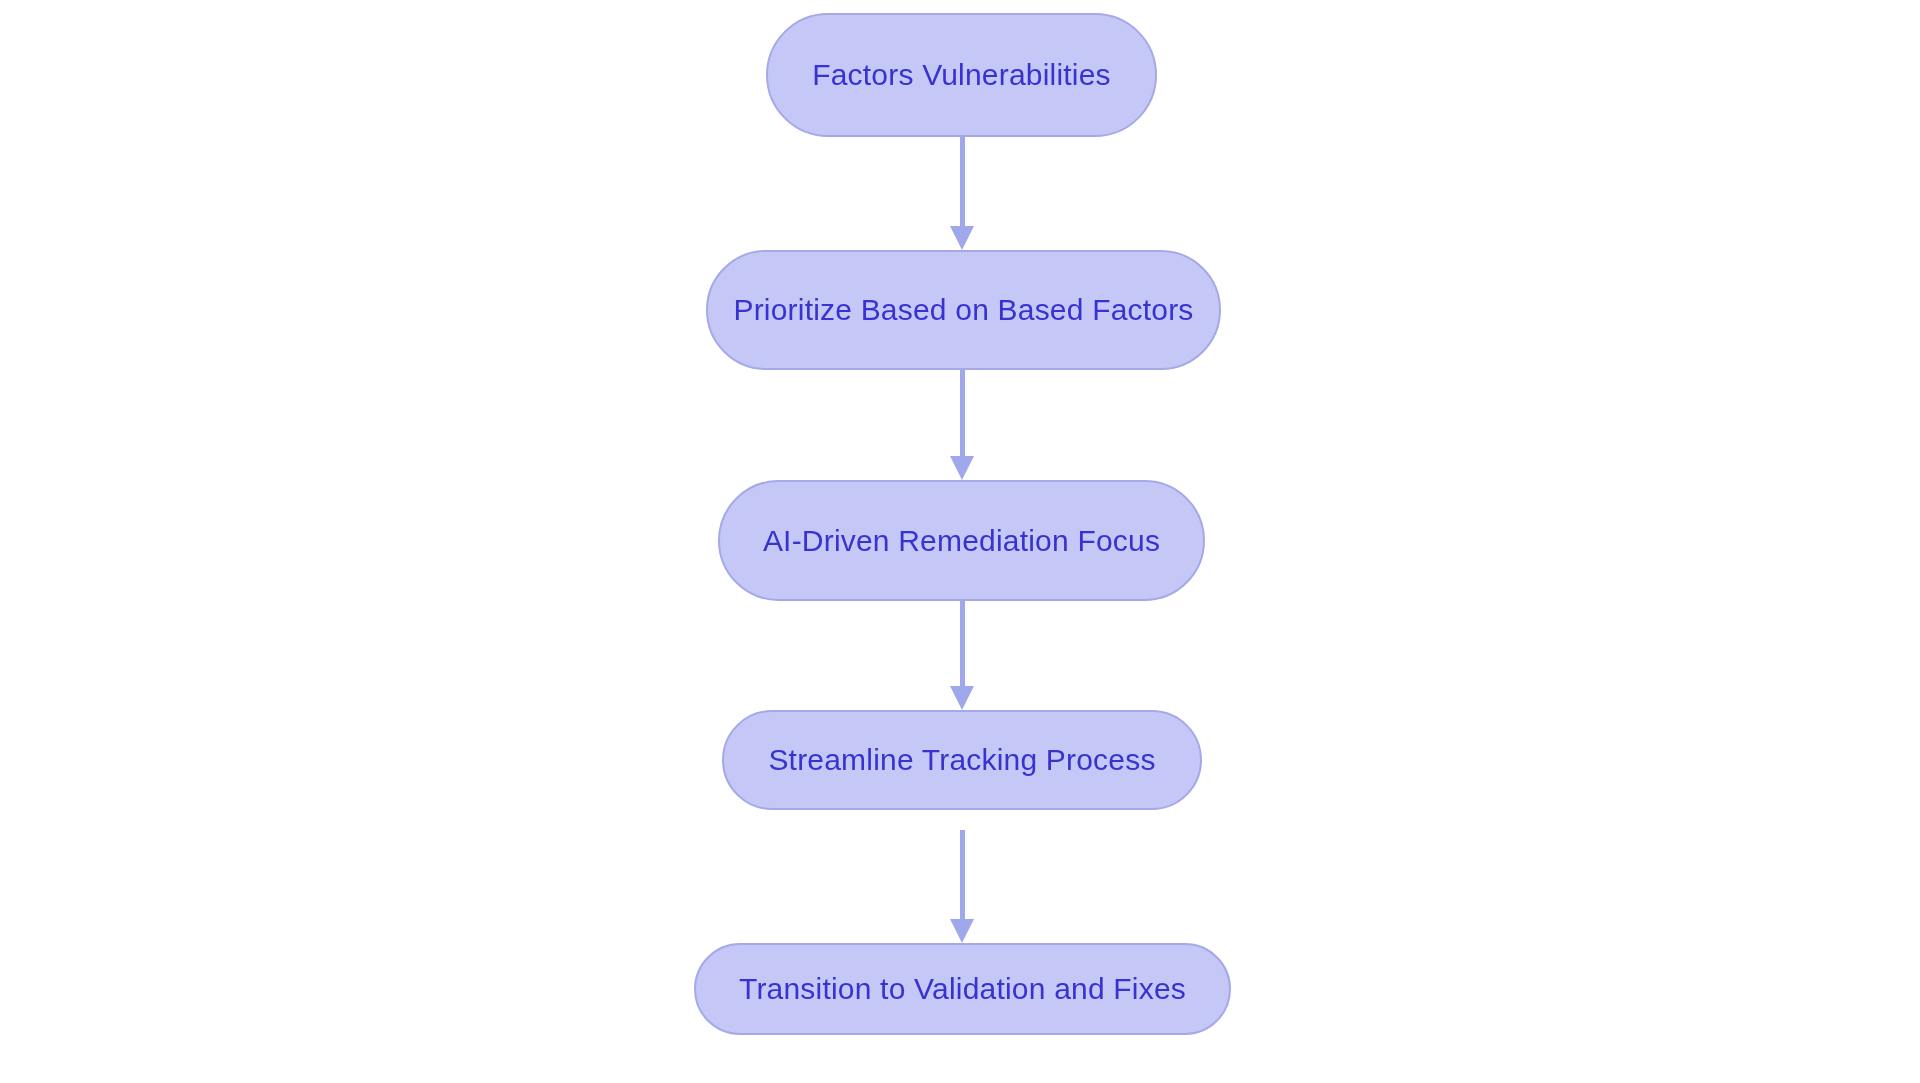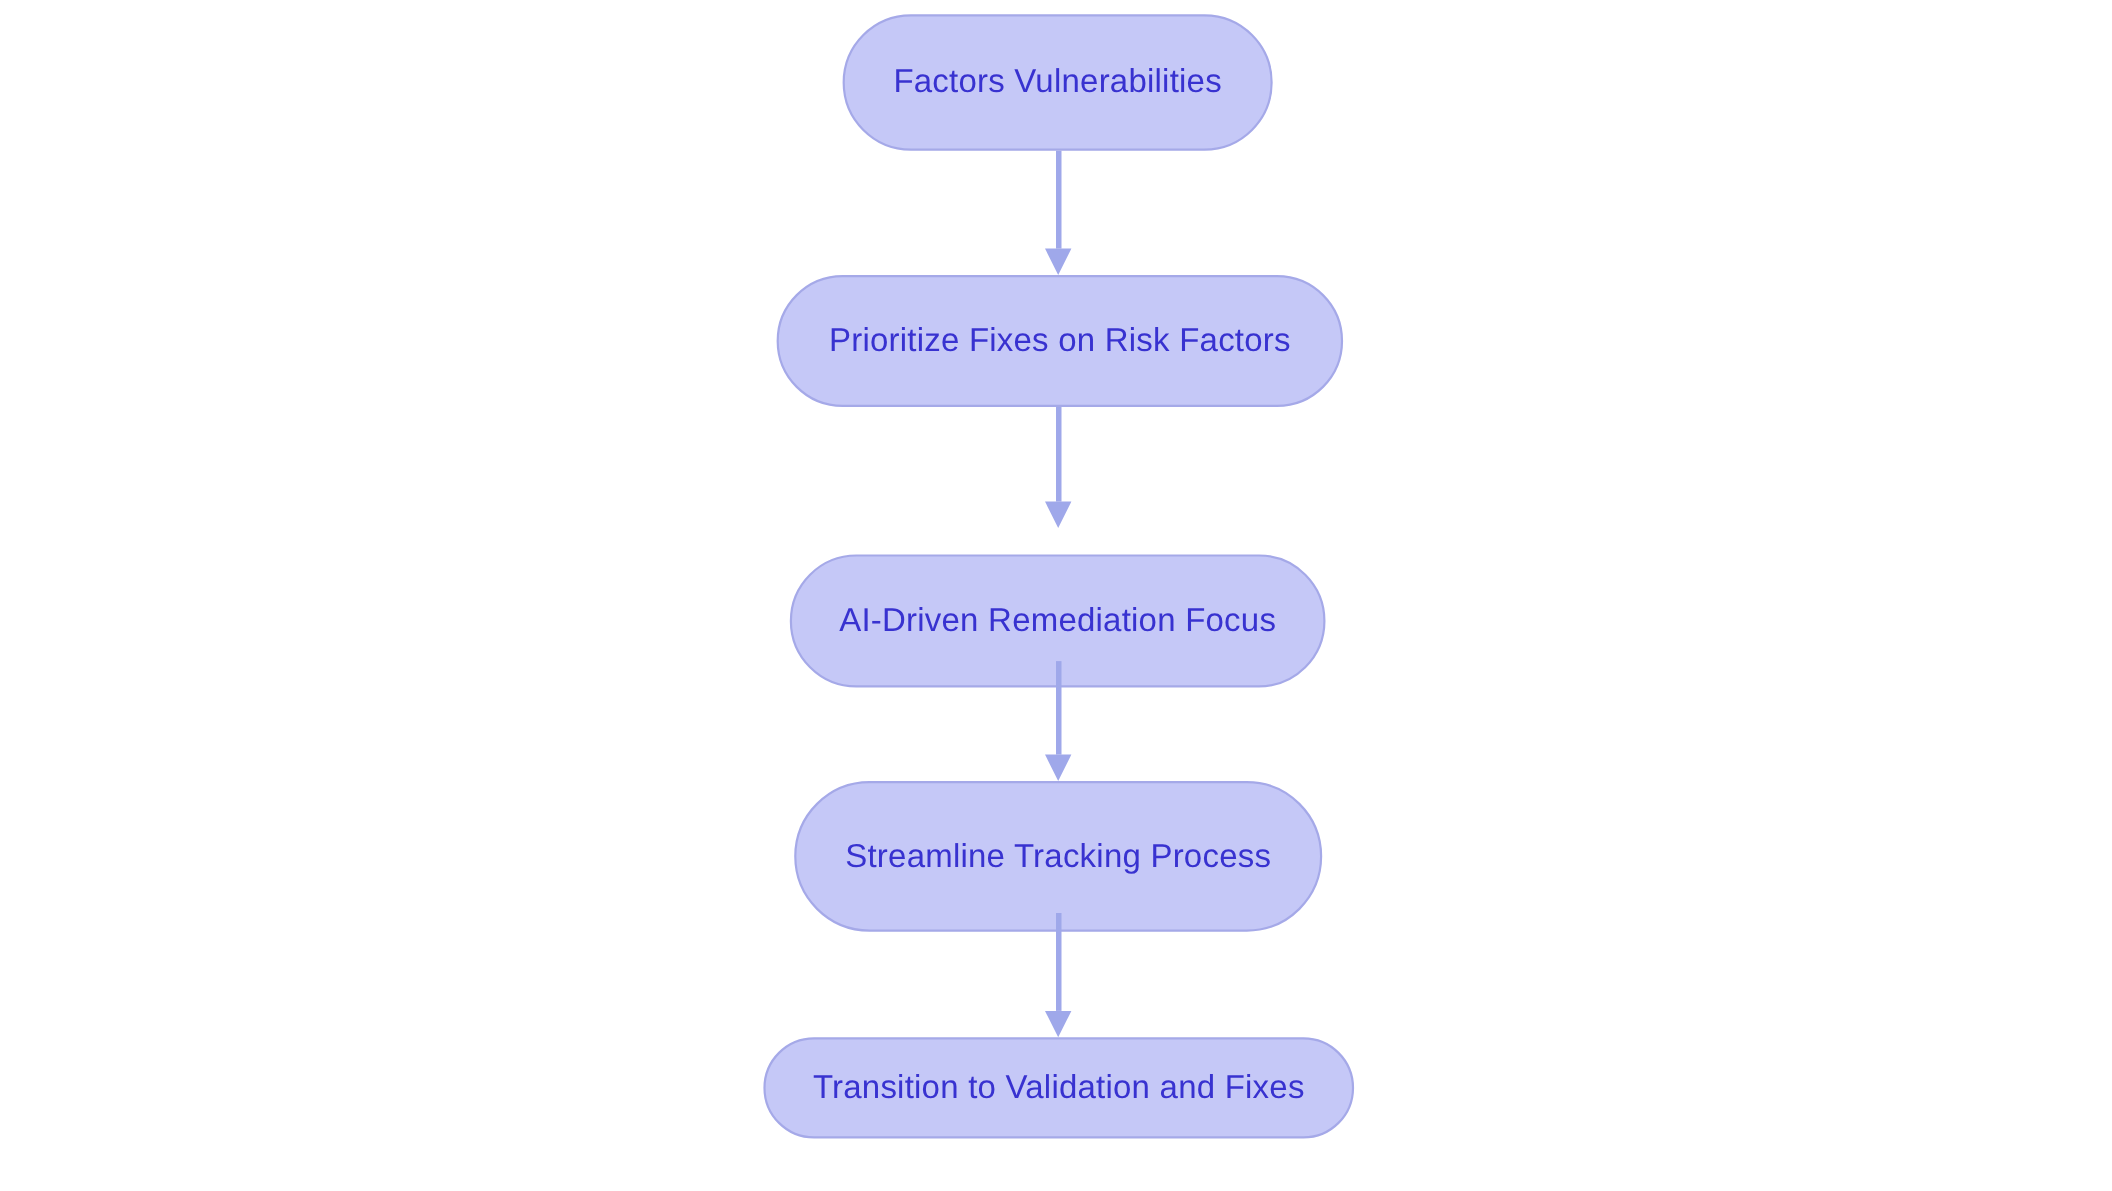--- a/index.html
+++ b/index.html
@@ -56,22 +56,22 @@
     width: 0;
     height: 0;
     border-left: 12px solid transparent;
     border-right: 12px solid transparent;
     border-top: 24px solid #9fa8ea;
     flex: 0 0 auto;
   }
   
   #node-1 { left: 766px;  top: 13px;   width: 391px; height: 124px; }
   #node-2 { left: 706px;  top: 250px;  width: 515px; height: 120px; }
-  #node-3 { left: 718px;  top: 480px;  width: 487px; height: 121px; margin-top: 24px; }
-  #node-4 { left: 722px;  top: 710px;  width: 480px; height: 137px; text-align: right; }
+  #node-3 { left: 718px;  top: 480px;  width: 487px; height: 121px; }
+  #node-4 { left: 722px;  top: 710px;  width: 480px; height: 100px; text-align: right; }
   #node-5 { left: 694px;  top: 943px;  width: 537px; height: 92px; }
   
   #connector-1 { left: 948px; top: 137px; height: 113px; }
   #connector-2 { left: 948px; top: 370px; height: 110px; }
   #connector-3 { left: 948px; top: 601px; height: 109px; }
   #connector-4 { left: 948px; top: 830px; height: 113px; }
 </style>
 </head>
 <body>
 
@@ -80,21 +80,21 @@
   <div class="node" id="node-1">
     <span class="node-label">Factors Vulnerabilities</span>
   </div>
 
   <div class="connector" id="connector-1">
     <div class="shaft"></div>
     <div class="head"></div>
   </div>
 
   <div class="node" id="node-2">
-    <span class="node-label">Prioritize Fixes on Risk Factors</span>
+    <span class="node-label">Prioritize Based on Based Factors</span>
   </div>
 
   <div class="connector" id="connector-2">
     <div class="shaft"></div>
     <div class="head"></div>
   </div>
 
   <div class="node" id="node-3">
     <span class="node-label">AI-Driven Remediation Focus</span>
   </div>

